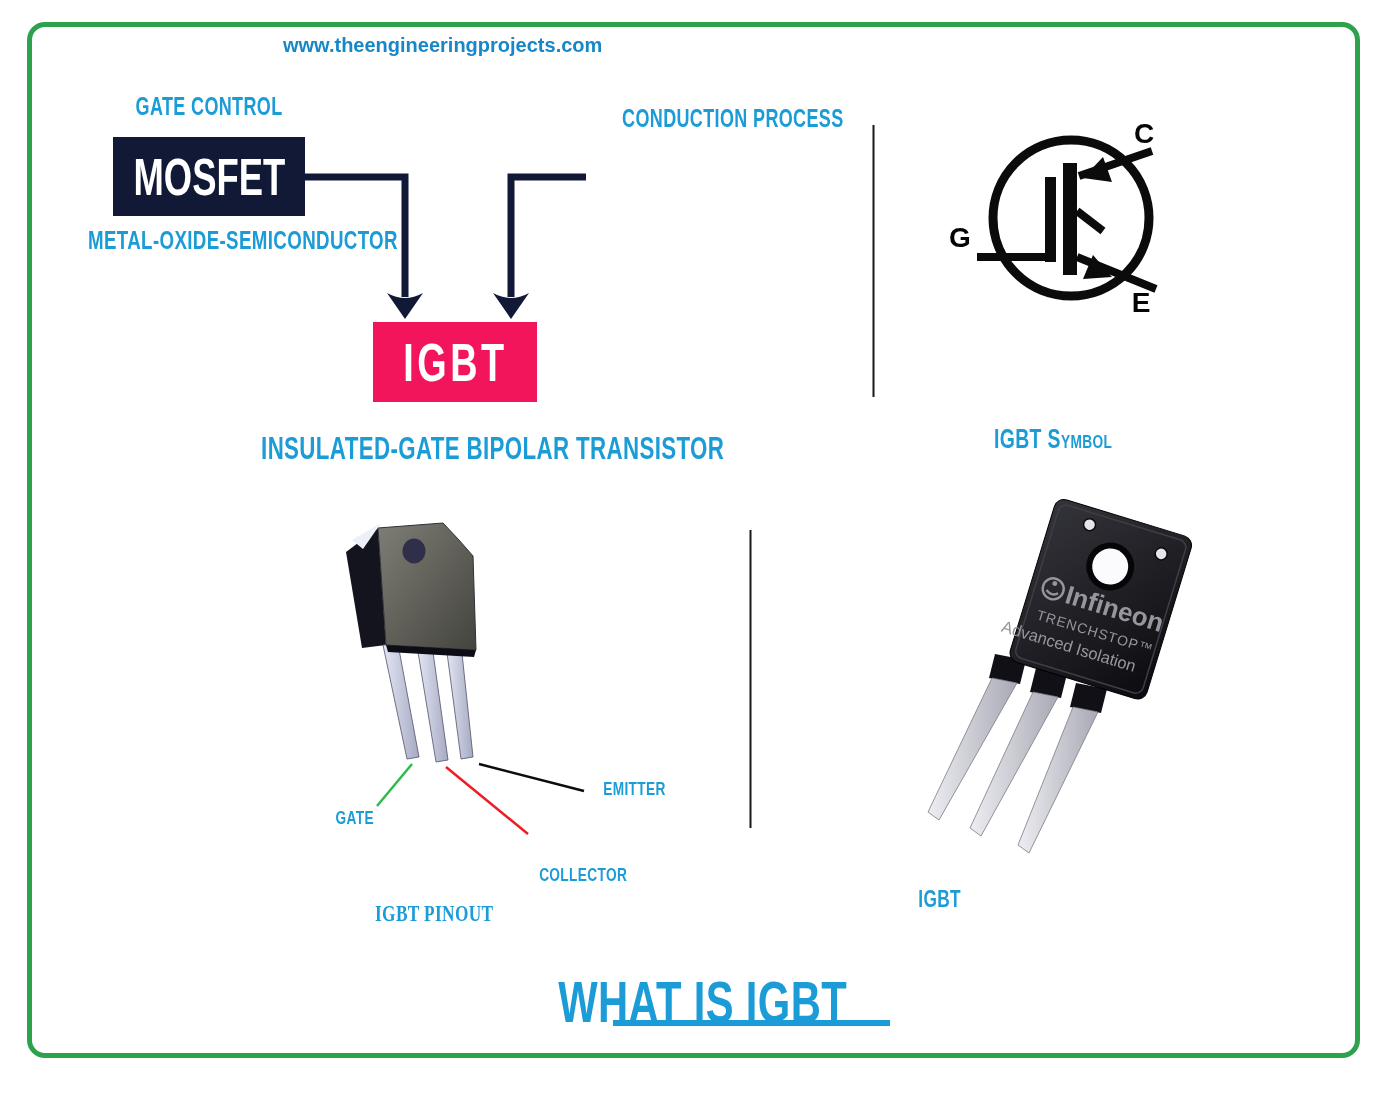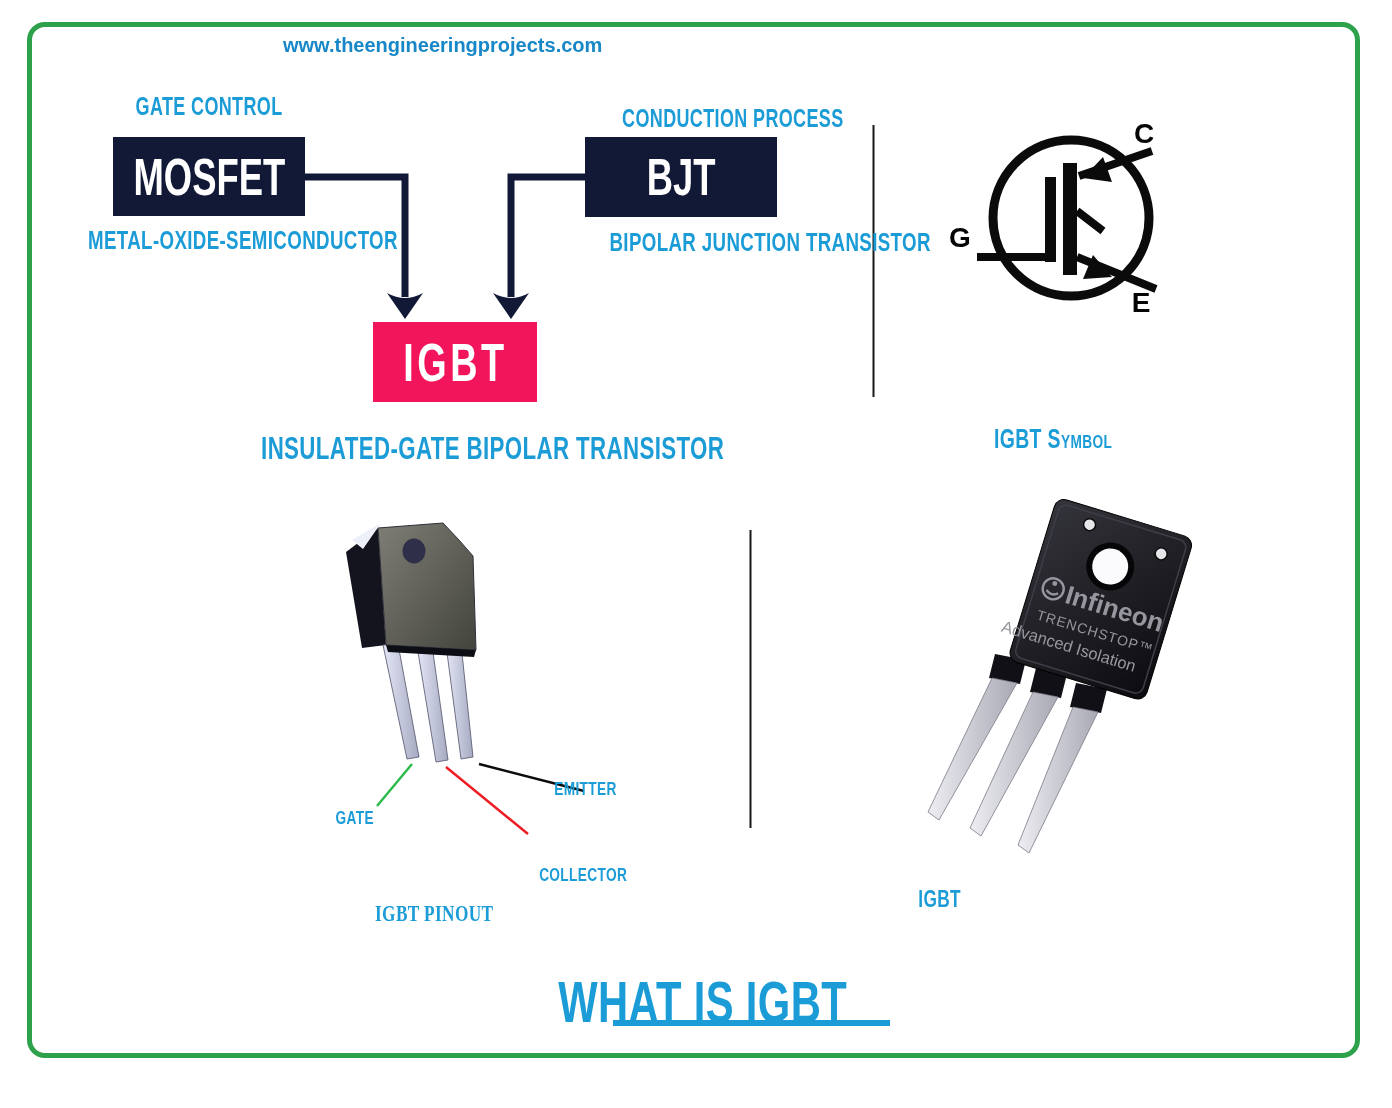--- a/index.html
+++ b/index.html
@@ -137,26 +137,20 @@
   <div class="navy-box" style="left:113px;top:137px;width:192px;height:79px;font-size:52px;">
     <span>MOSFET</span>
   </div>
   <div class="lbl la" style="left:88px;top:225px;font-size:26px;">
     <span>METAL-OXIDE-SEMICONDUCTOR</span>
   </div>
 
   <div class="lbl" style="left:579px;top:92px;width:200px;font-size:25px;margin-top:12px;">
     <span>CONDUCTION PROCESS</span>
   </div>
-  <div class="navy-box" style="left:585px;top:137px;width:192px;height:80px;font-size:52px;">
-    <span>BJT</span>
-  </div>
-  <div class="lbl" style="left:547px;top:227px;width:260px;font-size:26px;">
-    <span>BIPOLAR JUNCTION TRANSISTOR</span>
-  </div>
 
   <div class="pink-box" style="left:373px;top:322px;width:164px;height:80px;font-size:54px;letter-spacing:5px;">
     <span>IGBT</span>
   </div>
   <div class="lbl" style="left:171px;top:431px;width:500px;font-size:31px;">
     <span>INSULATED-GATE BIPOLAR TRANSISTOR</span>
   </div>
 
   <div class="term-lbl" style="left:1129px;top:118px;width:30px;font-size:28px;">
     <span>C</span>
@@ -170,21 +164,21 @@
   <div class="lbl sc" style="left:971px;top:424px;width:200px;font-size:27px;">
     <span>IGBT Symbol</span>
   </div>
 
   <div class="lbl" style="left:328px;top:807px;width:80px;font-size:19px;">
     <span>GATE</span>
   </div>
   <div class="lbl" style="left:522px;top:835px;width:100px;font-size:19px;margin-top:29px;">
     <span>COLLECTOR</span>
   </div>
-  <div class="lbl" style="left:542px;top:778px;width:84px;font-size:19px;">
+  <div class="lbl" style="left:591px;top:778px;width:84px;font-size:19px;">
     <span>EMITTER</span>
   </div>
   <div class="lbl" style="left:352px;top:900px;width:200px;font-size:24px;font-family:Liberation Serif, serif;">
     <span>IGBT PINOUT</span>
   </div>
 
   <div class="lbl" style="left:910px;top:885px;width:200px;font-size:24px;">
     <span>IGBT</span>
   </div>
 

